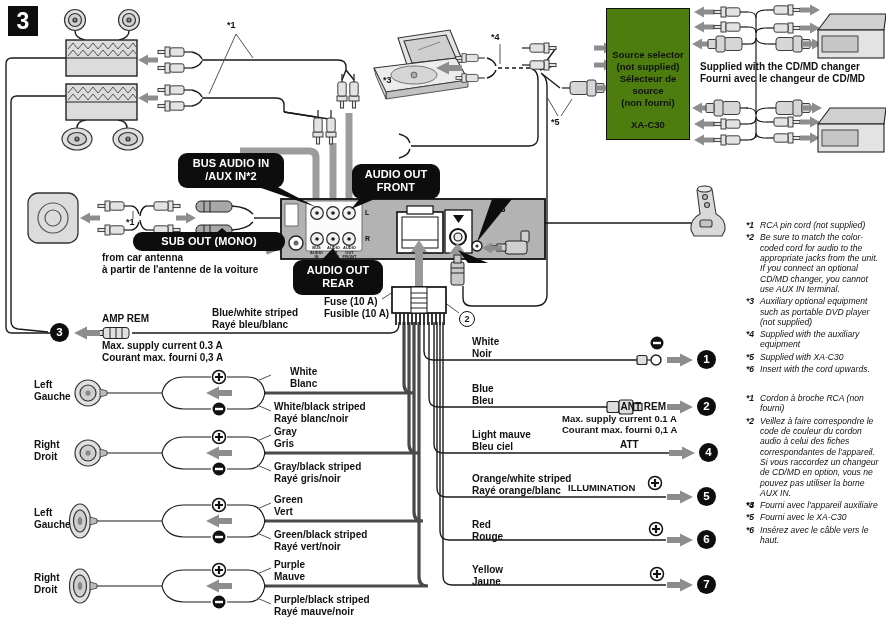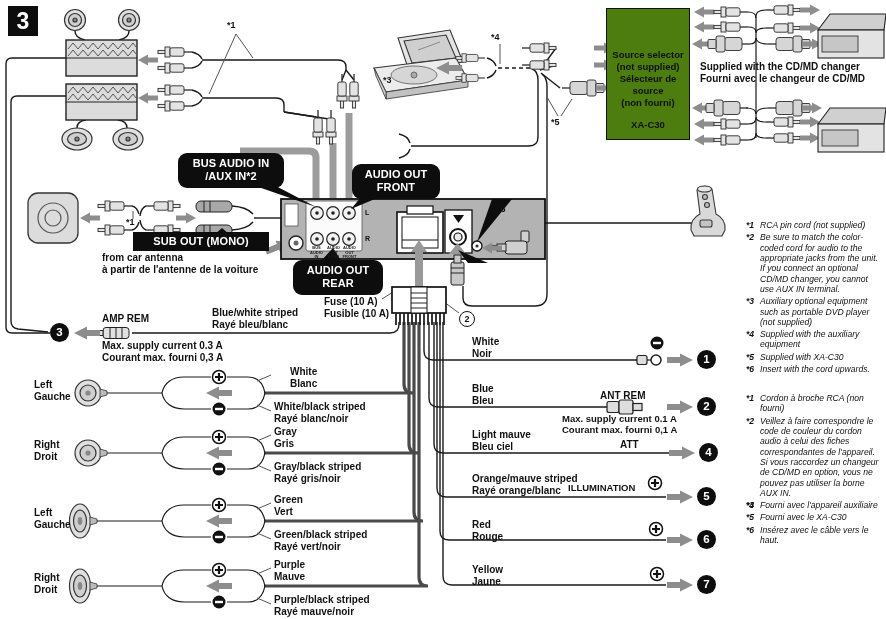--- a/index.html
+++ b/index.html
@@ -462,21 +462,21 @@
 <div class="abs badge" style="left:8px;top:6px">3</div>
 
 <div class="co" style="left:178px;top:153px;width:96px">
   <div>BUS AUDIO IN</div>
   <div>/AUX IN*2</div>
 </div>
 <div class="co" style="left:352px;top:164px;width:78px">
   <div>AUDIO OUT</div>
   <div>FRONT</div>
 </div>
-<div class="co" style="left:133px;top:232px;width:120px;padding:3px 8px;border-radius:0">SUB OUT (MONO)</div>
+<div class="co" style="left:133px;top:232px;width:120px;padding:3px 16px;border-radius:9px">SUB OUT (MONO)</div>
 <div class="co" style="left:293px;top:260px;width:80px">
   <div>AUDIO OUT</div>
   <div>REAR</div>
 </div>
 
 <div class="jcap" style="left:308px;top:246px">BUS AUDIO IN</div>
 <div class="jcap" style="left:325px;top:246px">AUDIO OUT REAR</div>
 <div class="jcap" style="left:341px;top:246px">AUDIO OUT FRONT</div>
 <div class="lr" style="left:365px;top:209px">L</div>
 <div class="lr" style="left:365px;top:235px">R</div>
@@ -563,34 +563,34 @@
 <div class="lb" style="left:472px;top:336px">
   <div>White</div>
   <div>Noir</div>
 </div>
 <div class="dc" style="left:697px;top:350px">1</div>
 
 <div class="lb" style="left:472px;top:383px">
   <div>Blue</div>
   <div>Bleu</div>
 </div>
-<div class="lb" style="left:600px;top:390px;width:66px;text-align:left">ANT REM</div>
+<div class="lb" style="left:600px;top:401px;width:66px;text-align:right">ANT REM</div>
 <div class="lb9" style="left:562px;top:413px">Max. supply current 0.1 A</div>
 <div class="lb9" style="left:562px;top:424px">Courant max. fourni 0,1 A</div>
 <div class="dc" style="left:697px;top:397px">2</div>
 
 <div class="lb" style="left:472px;top:429px">
   <div>Light mauve</div>
   <div>Bleu ciel</div>
 </div>
 <div class="lb" style="left:620px;top:439px">ATT</div>
 <div class="dc" style="left:699px;top:443px">4</div>
 
 <div class="lb" style="left:472px;top:473px">
-  <div>Orange/mauve striped</div>
+  <div>Orange/white striped</div>
   <div>Rayé orange/blanc</div>
 </div>
 <div class="lb9" style="left:568px;top:482px">ILLUMINATION</div>
 <div class="dc" style="left:697px;top:487px">5</div>
 
 <div class="lb" style="left:472px;top:519px">
   <div>Red</div>
   <div>Rouge</div>
 </div>
 <div class="dc" style="left:697px;top:530px">6</div>

